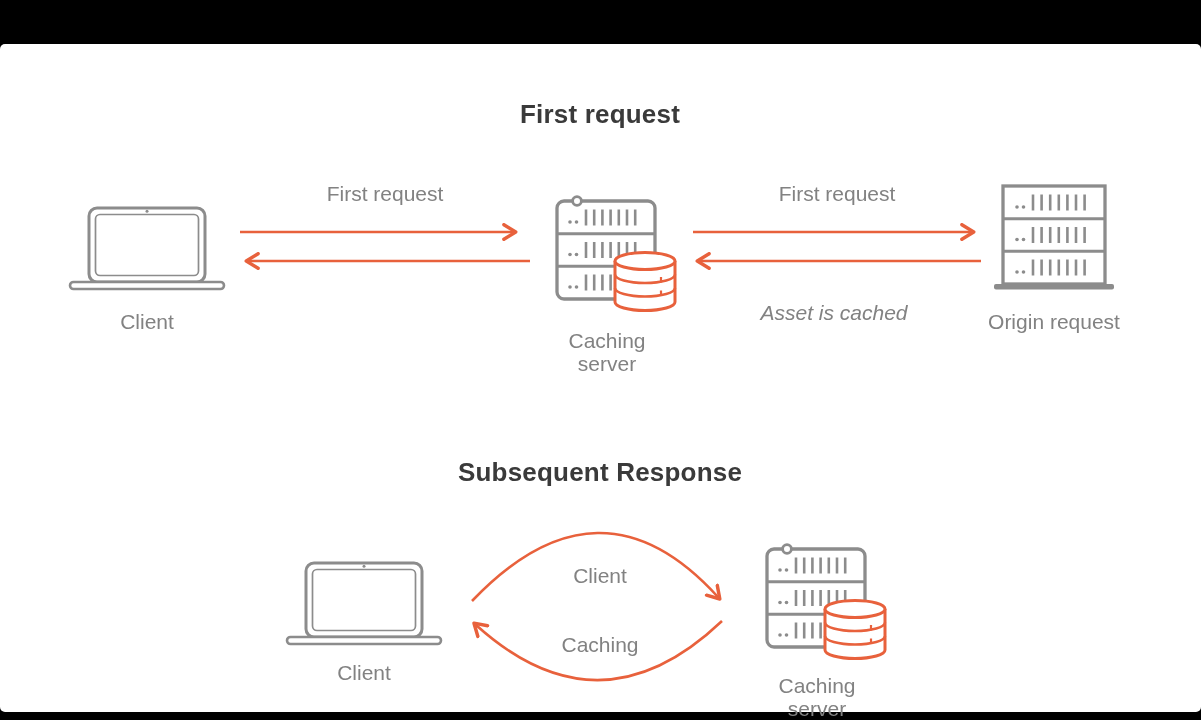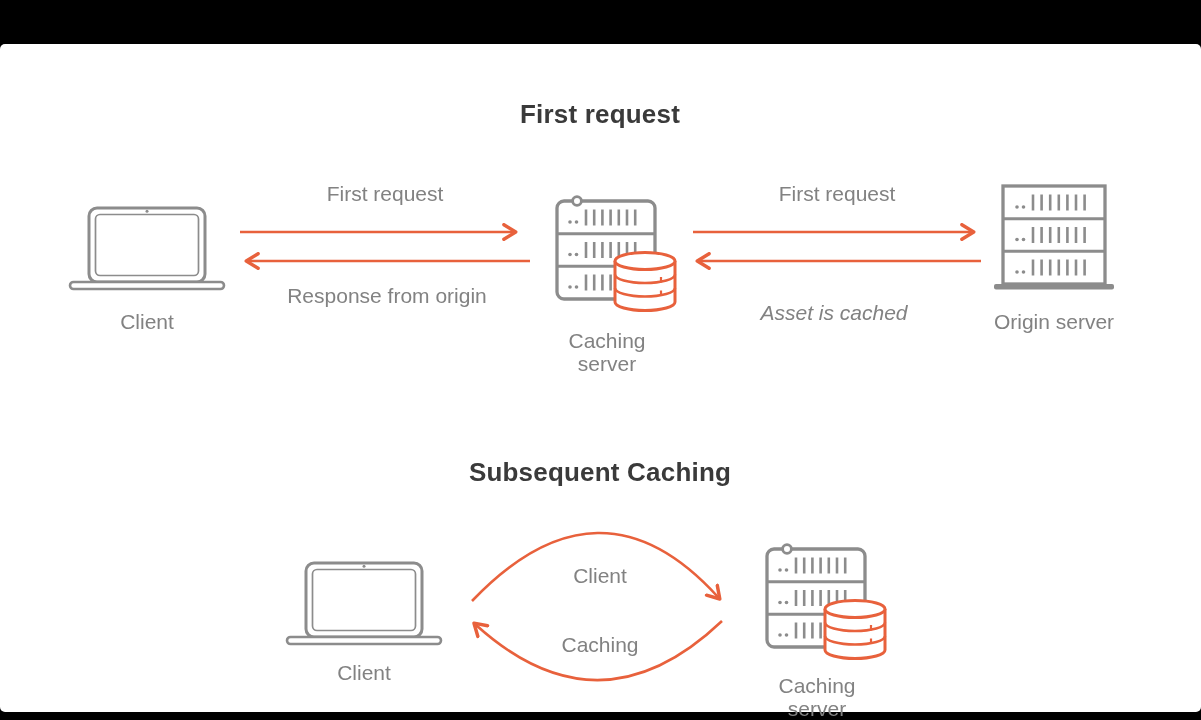--- a/index.html
+++ b/index.html
@@ -62,21 +62,20 @@
       <marker id="ar1" viewBox="0 0 10 10" refX="6" refY="5" markerWidth="7" markerHeight="7" orient="auto">
         <path d="M1,1 L7.5,5 L1,9" class="st-o" stroke-width="1.9" stroke-linecap="round" stroke-linejoin="round"></path>
       </marker>
       <marker id="ar2" viewBox="0 0 10 10" refX="6" refY="5" markerWidth="7" markerHeight="7" orient="auto">
         <path d="M1,1 L7.5,5 L1,9" class="st-o" stroke-width="1.9" stroke-linecap="round" stroke-linejoin="round"></path>
       </marker>
     </defs>
     <path d="M5,10 H278" class="st-o" stroke-width="2.6" marker-end="url(#ar1)"></path>
     <path d="M295,39 H14" class="st-o" stroke-width="2.6" marker-end="url(#ar2)"></path>
   </svg>
-  <div class="abs center-x label" style="left:387px;top:240px;">Response from origin</div>
 
   <svg class="abs" style="left:555px;top:150px;" width="102" height="108" viewBox="0 0 102 108">
     <rect class="st-g fill-w" x="2" y="7" width="98" height="98" rx="7" stroke-width="3.3"></rect>
     <line class="st-g" x1="2" y1="39.7" x2="100" y2="39.7" stroke-width="3"></line>
     <line class="st-g" x1="2" y1="72.3" x2="100" y2="72.3" stroke-width="3"></line>
     <circle class="st-g fill-w" cx="22" cy="7" r="4.4" stroke-width="2.8"></circle>
     <g>
       <circle class="fill-g" cx="15" cy="28" r="1.8"></circle>
         <circle class="fill-g" cx="21.5" cy="28" r="1.8"></circle>
       <g class="st-g" stroke-width="2.6">
@@ -182,23 +181,23 @@
           <line x1="49.6" y1="75.5" x2="49.6" y2="91.5"></line>
         <line x1="58.2" y1="75.5" x2="58.2" y2="91.5"></line>
           <line x1="66.8" y1="75.5" x2="66.8" y2="91.5"></line>
         <line x1="75.4" y1="75.5" x2="75.4" y2="91.5"></line>
           <line x1="84" y1="75.5" x2="84" y2="91.5"></line>
         <line x1="92.6" y1="75.5" x2="92.6" y2="91.5"></line>
       </g>
     </g>
     <rect class="fill-g" x="2" y="100" width="120" height="5.5" rx="2"></rect>
   </svg>
-  <div class="abs center-x node-label" style="left:1054px;top:266px;">Origin server</div>
-
-  <div class="abs center-x diagram-title" style="left:600px;top:413px;">Subsequent Caching</div>
+  <div class="abs center-x node-label" style="left:1054px;top:266px;">Origin request</div>
+
+  <div class="abs center-x diagram-title" style="left:600px;top:413px;">Subsequent Response</div>
 
   <svg class="abs" style="left:285px;top:516px;" width="158" height="88" viewBox="0 0 158 88">
     <rect class="st-g" x="21" y="3" width="116" height="74" rx="8" stroke-width="3"></rect>
     <rect class="st-g" x="27.5" y="9.5" width="103" height="61" rx="4.5" stroke-width="1.7"></rect>
     <circle class="fill-g" cx="79" cy="6.2" r="1.5"></circle>
     <rect class="st-g fill-w" x="2" y="77" width="154" height="7" rx="3.5" stroke-width="2.6"></rect>
   </svg>
   <div class="abs center-x node-label" style="left:364px;top:617px;">Client</div>
 
   <svg class="abs" style="left:455px;top:480px;" width="290" height="165" viewBox="0 0 290 165">

